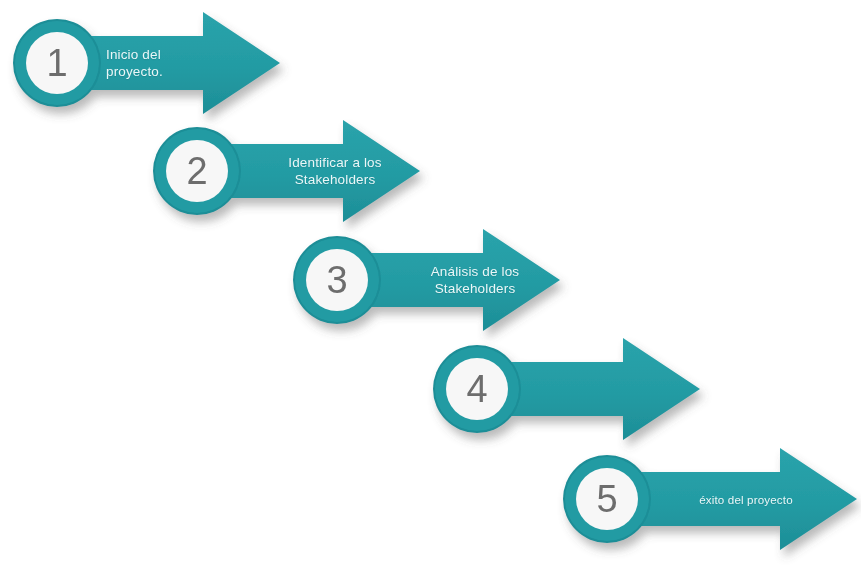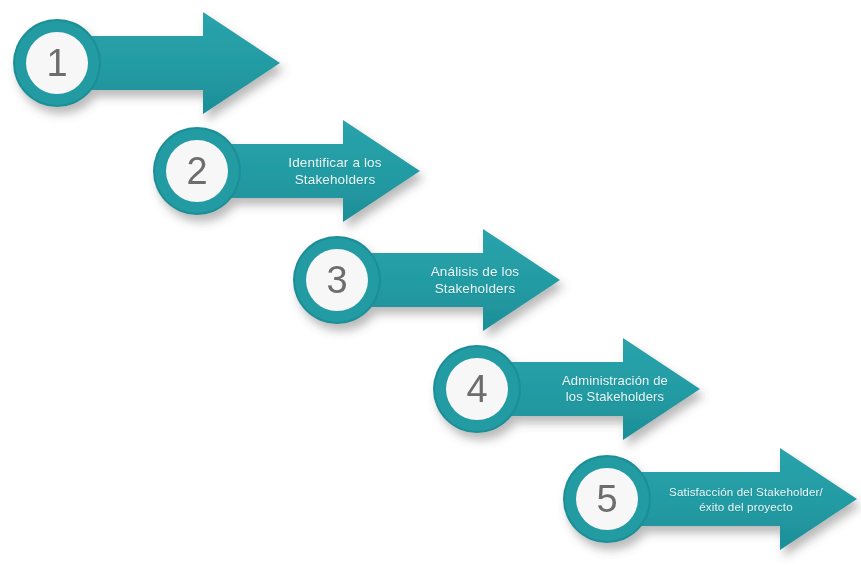--- a/index.html
+++ b/index.html
@@ -89,20 +89,24 @@
         </linearGradient>
       </defs>
       <g filter="url(#shadow1)">
         <path d="M 55 32 L 195 32 L 195 8 L 272 59 L 195 110 L 195 86 L 55 86 Z" fill="url(#tealgrad1)"></path>
         <circle cx="49" cy="59" r="44" fill="#1d8e97"></circle>
         <circle cx="49" cy="59" r="42" fill="#239ba3"></circle>
         <circle cx="49" cy="59" r="31" fill="#f7f7f7"></circle>
       </g>
     </svg>
     <div class="step-number">1</div>
+    <div class="step-label">
+      <span class="line">Inicio del</span>
+      <span class="line">proyecto.</span>
+    </div>
   </div>
 
   <div class="step s2" style="left:148px; top:112px;">
     <svg class="step-svg" viewBox="0 0 310 118">
       <defs>
         <filter id="shadow2" x="-30%" y="-30%" width="180%" height="190%">
           <feDropShadow dx="4" dy="7" stdDeviation="5" flood-color="#555555" flood-opacity="0.40"></feDropShadow>
         </filter>
         <linearGradient id="tealgrad2" x1="0" y1="0" x2="0" y2="1">
           <stop offset="0%" stop-color="#2aa3ab"></stop>
@@ -163,24 +167,20 @@
         </linearGradient>
       </defs>
       <g filter="url(#shadow4)">
         <path d="M 55 32 L 195 32 L 195 8 L 272 59 L 195 110 L 195 86 L 55 86 Z" fill="url(#tealgrad4)"></path>
         <circle cx="49" cy="59" r="44" fill="#1d8e97"></circle>
         <circle cx="49" cy="59" r="42" fill="#239ba3"></circle>
         <circle cx="49" cy="59" r="31" fill="#f7f7f7"></circle>
       </g>
     </svg>
     <div class="step-number">4</div>
-    <div class="step-label">
-      <span class="line">Administración de</span>
-      <span class="line">los Stakeholders</span>
-    </div>
   </div>
 
   <div class="step s5" style="left:558px; top:440px;">
     <svg class="step-svg" viewBox="0 0 310 118">
       <defs>
         <filter id="shadow5" x="-30%" y="-30%" width="180%" height="190%">
           <feDropShadow dx="4" dy="7" stdDeviation="5" flood-color="#555555" flood-opacity="0.40"></feDropShadow>
         </filter>
         <linearGradient id="tealgrad5" x1="0" y1="0" x2="0" y2="1">
           <stop offset="0%" stop-color="#2aa3ab"></stop>
@@ -190,18 +190,17 @@
       </defs>
       <g filter="url(#shadow5)">
         <path d="M 55 32 L 222 32 L 222 8 L 299 59 L 222 110 L 222 86 L 55 86 Z" fill="url(#tealgrad5)"></path>
         <circle cx="49" cy="59" r="44" fill="#1d8e97"></circle>
         <circle cx="49" cy="59" r="42" fill="#239ba3"></circle>
         <circle cx="49" cy="59" r="31" fill="#f7f7f7"></circle>
       </g>
     </svg>
     <div class="step-number">5</div>
     <div class="step-label">
-      <span class="line">Satisfacción del Stakeholder/</span>
       <span class="line">éxito del proyecto</span>
     </div>
   </div>
 
 </div>
 
 </body></html>

